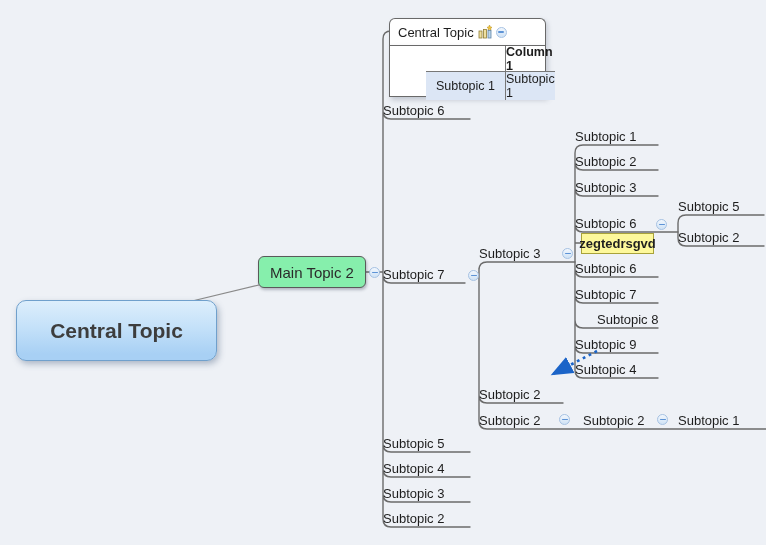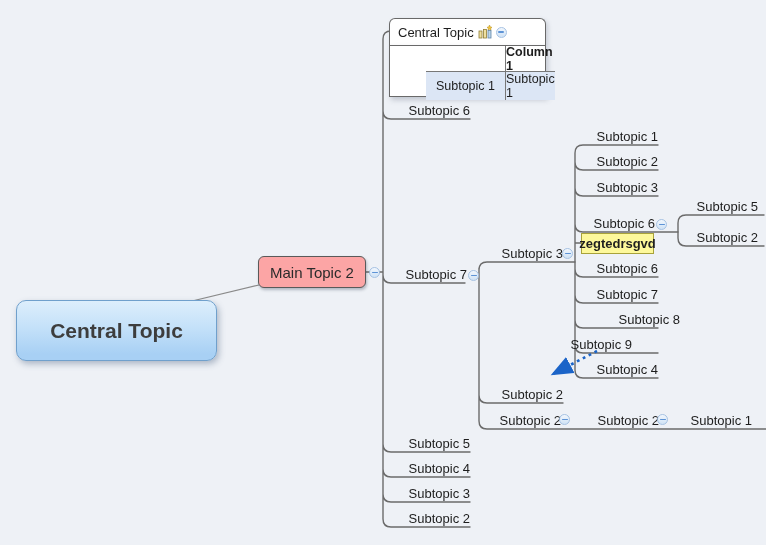--- a/index.html
+++ b/index.html
@@ -4,34 +4,34 @@
 <style>
   html,body{margin:0;padding:0;}
   #canvas{
     position:relative; width:766px; height:545px; overflow:hidden;
     background:#eef1f6;
     font-family:"Liberation Sans", sans-serif;
   }
   svg.lines{position:absolute;left:0;top:0;}
   .topic{
     position:absolute; height:16px; line-height:16px;
-    font-size:13px; color:#1d1d1d; text-align:right; white-space:nowrap;
+    font-size:13px; color:#1d1d1d; text-align:left; white-space:nowrap;
   }
   .central{
     position:absolute; left:16px; top:300px; width:201px; height:61px;
     border:1.4px solid #70a0cc; border-radius:10px; box-sizing:border-box;
     background:linear-gradient(#ddeefc, #c4e1f9 45%, #a8d0f4 90%);
     box-shadow:2px 3px 6px rgba(90,110,140,.45);
     display:flex; align-items:center; justify-content:center;
     font-size:21px; font-weight:bold; color:#3d3d3d;
   }
   .maintopic{
     position:absolute; left:258px; top:256px; width:108px; height:32px;
     border:1.4px solid #5a5a5a; border-radius:6px; box-sizing:border-box;
-    background:#fca5a5; box-shadow:1px 2px 3px rgba(40,50,70,.3);
+    background:#86efac; box-shadow:1px 2px 3px rgba(40,50,70,.3);
     display:flex; align-items:center; justify-content:center;
     font-size:15px; color:#2b2b2b; white-space:nowrap;
   }
   .tbl-header{
     position:absolute; left:389px; top:18px; width:157px; height:27px;
     background:#ffffff; border:1px solid #696969; border-bottom:none;
     border-radius:6px 6px 0 0; box-sizing:border-box;
     display:flex; align-items:center; gap:4px; padding-left:8px;
     font-size:13px; color:#1d1d1d;
     box-shadow:2px 2px 4px rgba(90,100,120,.25);
@@ -157,19 +157,19 @@
 
   <div class="topic" style="left:575px;top:129px;width:83px">Subtopic 1</div>
   <div class="topic" style="left:575px;top:154px;width:83px">Subtopic 2</div>
   <div class="topic" style="left:575px;top:180px;width:83px">Subtopic 3</div>
   <div class="topic" style="left:575px;top:216px;width:80px">Subtopic 6</div>
   <div class="collapse" style="left:656px;top:219px"></div>
   <div class="hl">zegtedrsgvd</div>
   <div class="topic" style="left:575px;top:261px;width:83px">Subtopic 6</div>
   <div class="topic" style="left:575px;top:287px;width:83px">Subtopic 7</div>
   <div class="topic" style="left:597px;top:312px;width:83px">Subtopic 8</div>
-  <div class="topic" style="left:549px;top:337px;width:83px">Subtopic 9</div>
+  <div class="topic" style="left:575px;top:337px;width:83px">Subtopic 9</div>
   <div class="topic" style="left:575px;top:362px;width:83px">Subtopic 4</div>
 
   <div class="topic" style="left:678px;top:199px;width:80px">Subtopic 5</div>
   <div class="topic" style="left:678px;top:230px;width:80px">Subtopic 2</div>
 
 </div>
 
 </body></html>

